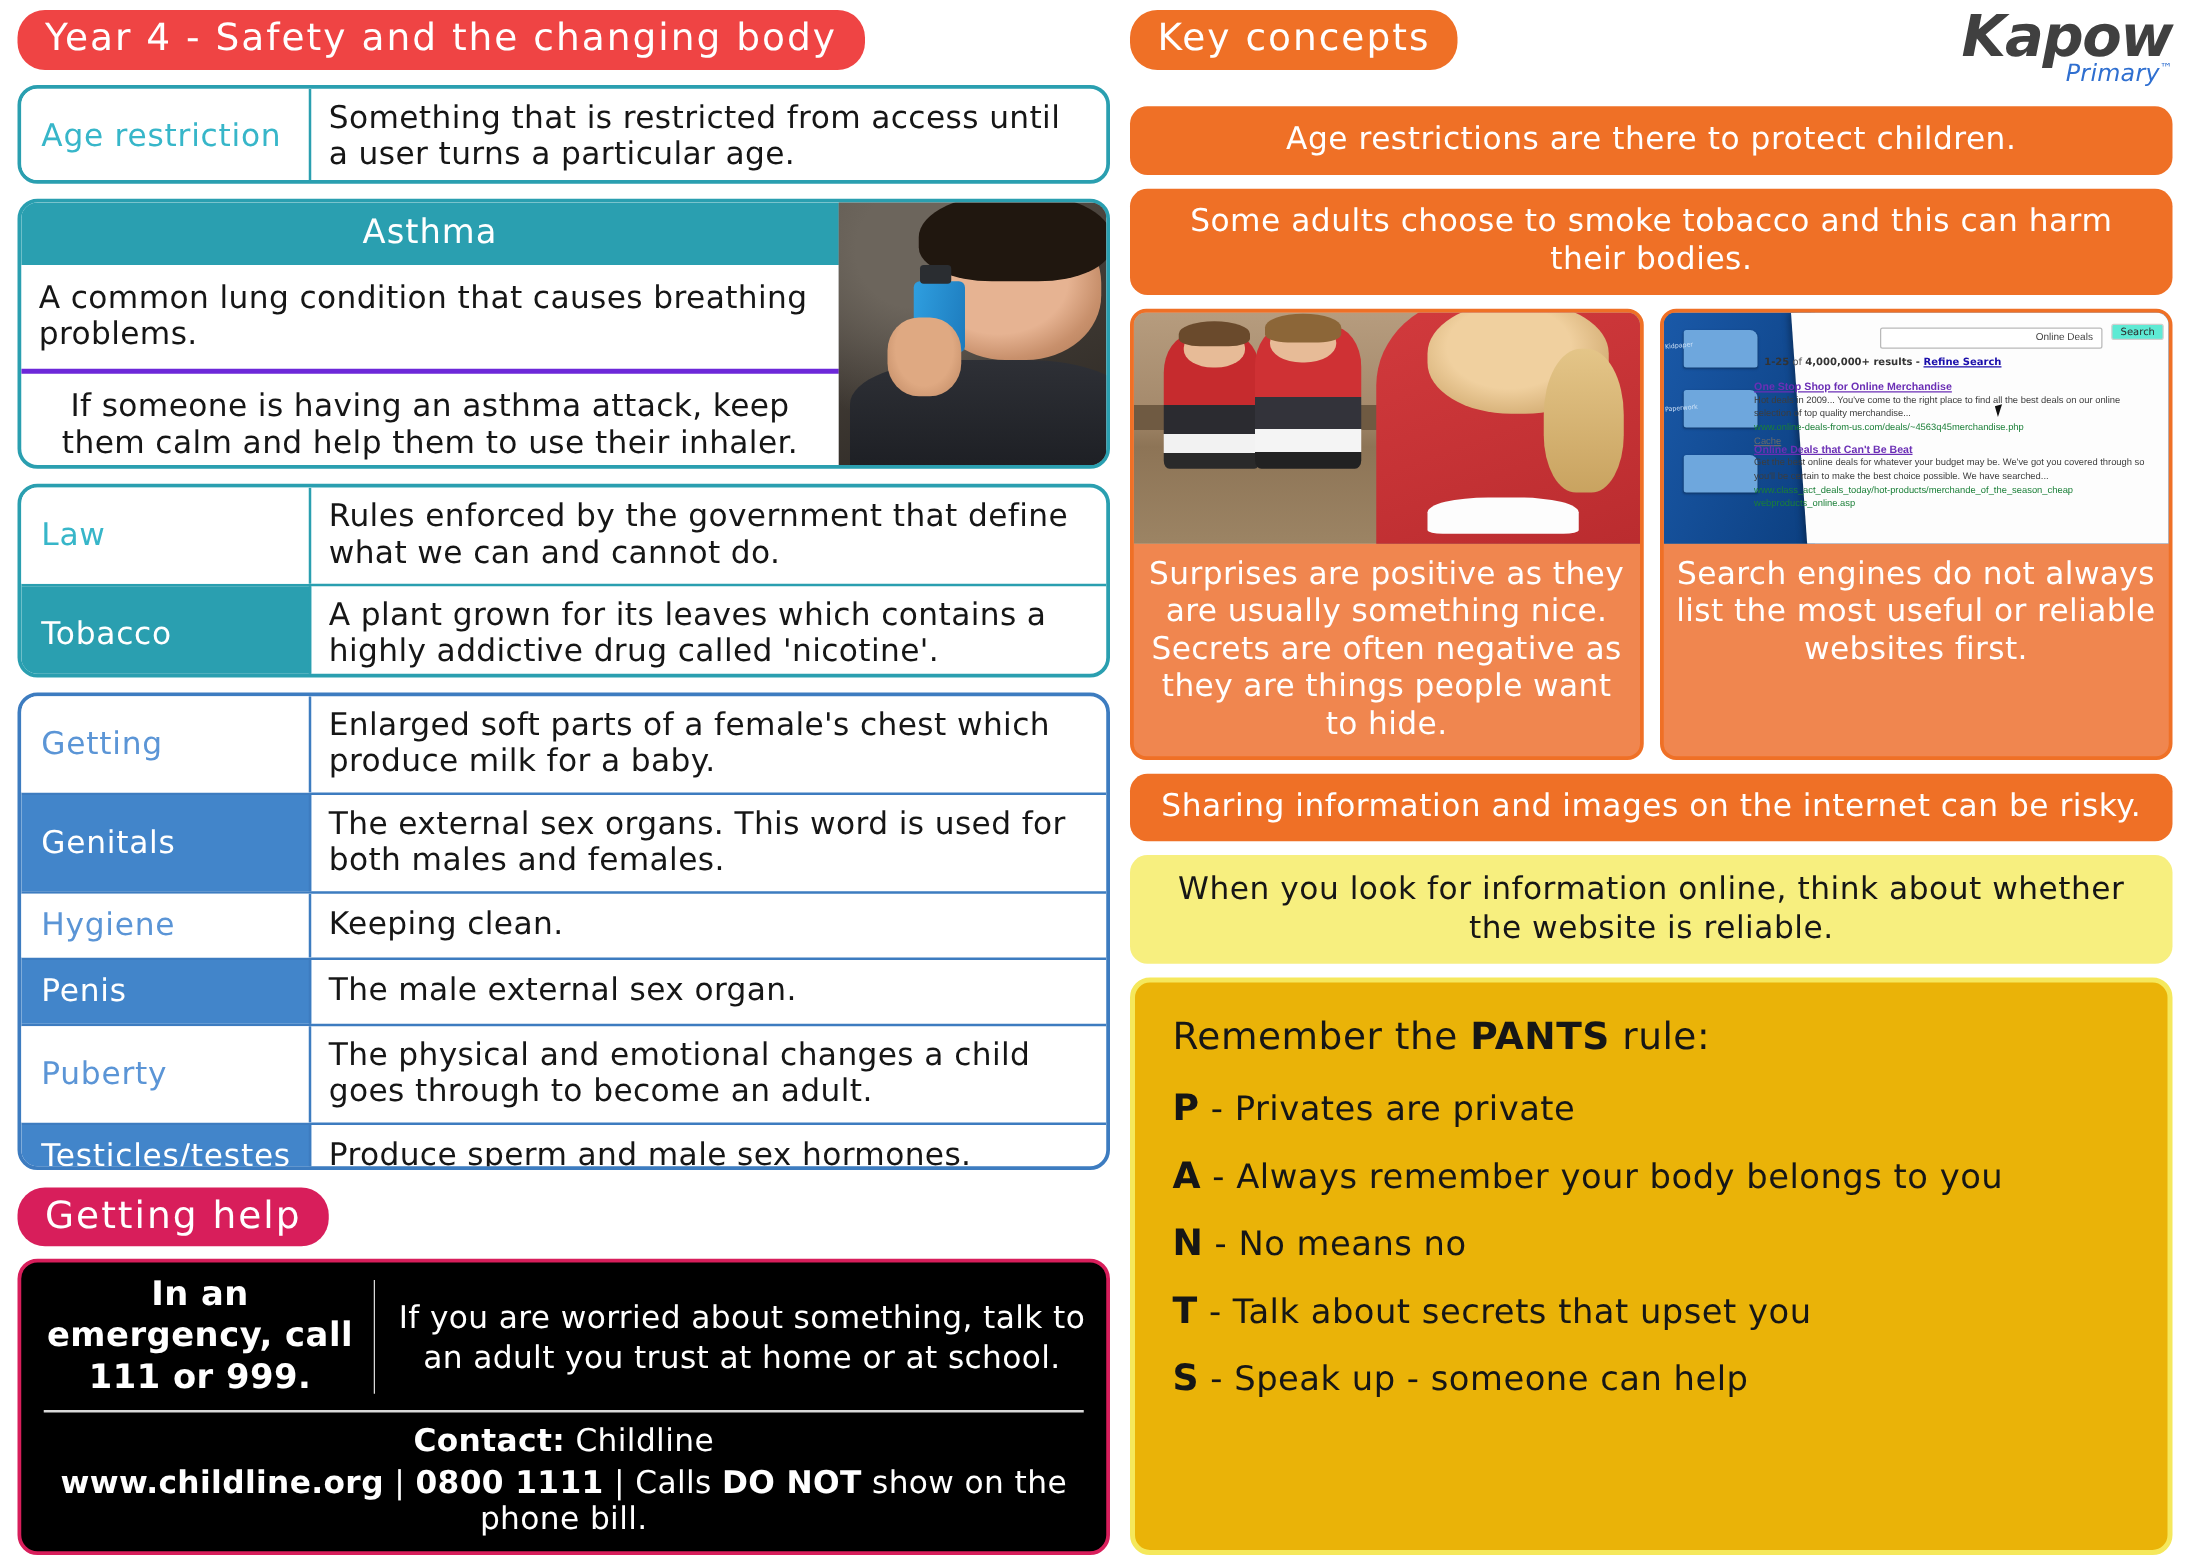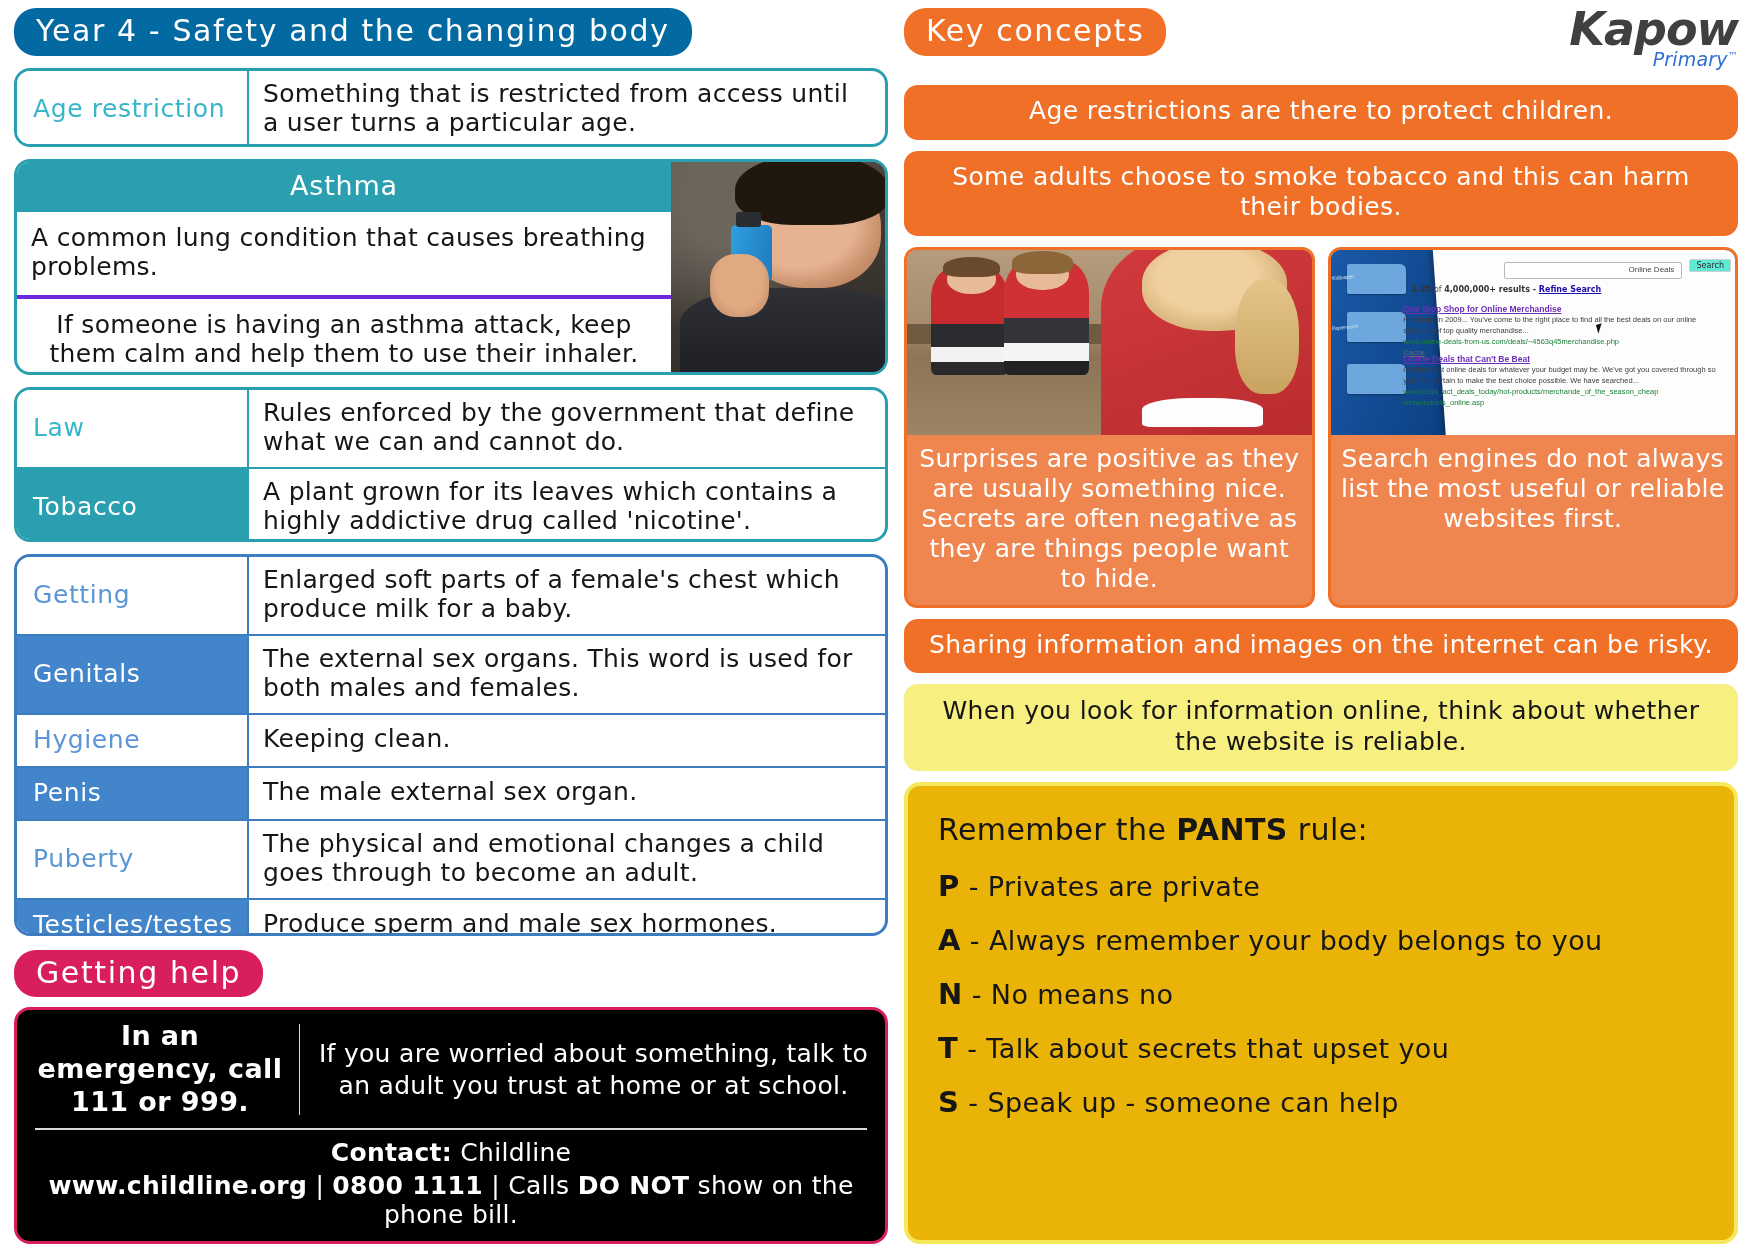--- a/index.html
+++ b/index.html
@@ -18,21 +18,21 @@
   .pill {
     display: inline-block;
     border-radius: 22px;
     color: #fff;
     font-size: 30px;
     letter-spacing: 1.6px;
     padding: 7px 22px 9px 22px;
     line-height: 1.05;
     white-space: nowrap;
   }
-  .pill-teal { background: #0369a1; }
+  .pill-teal { background: #ef4444; }
   .pill-orange { background: #ef7026; }
   .pill-pink { background: #d81e5b; }
 
   
   .vblock {
     border: 3px solid #2a9fb0;
     border-radius: 16px;
     overflow: hidden;
     background: #fff;
     margin-top: 12px;

